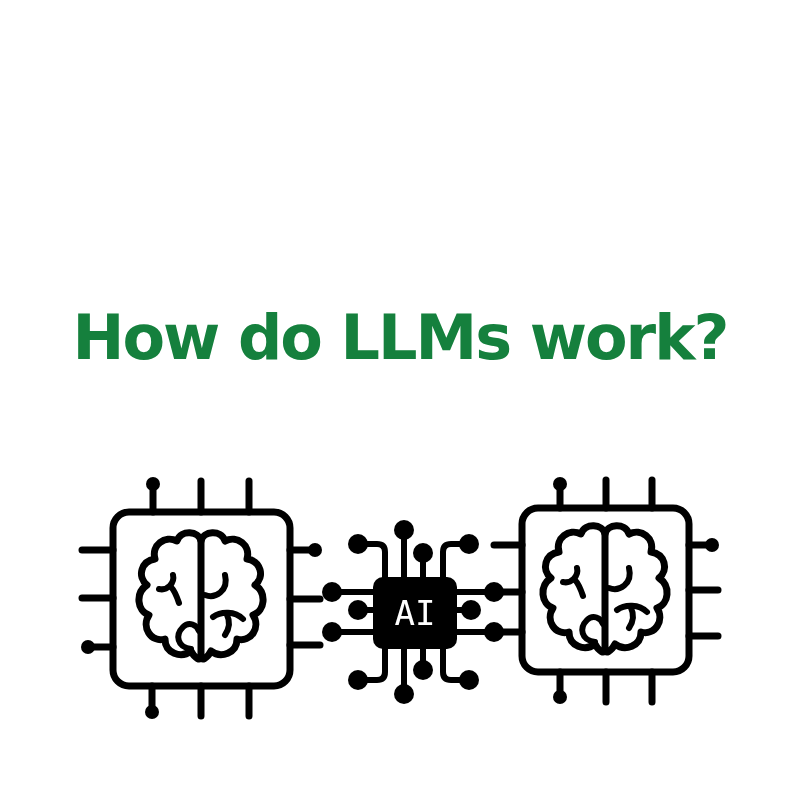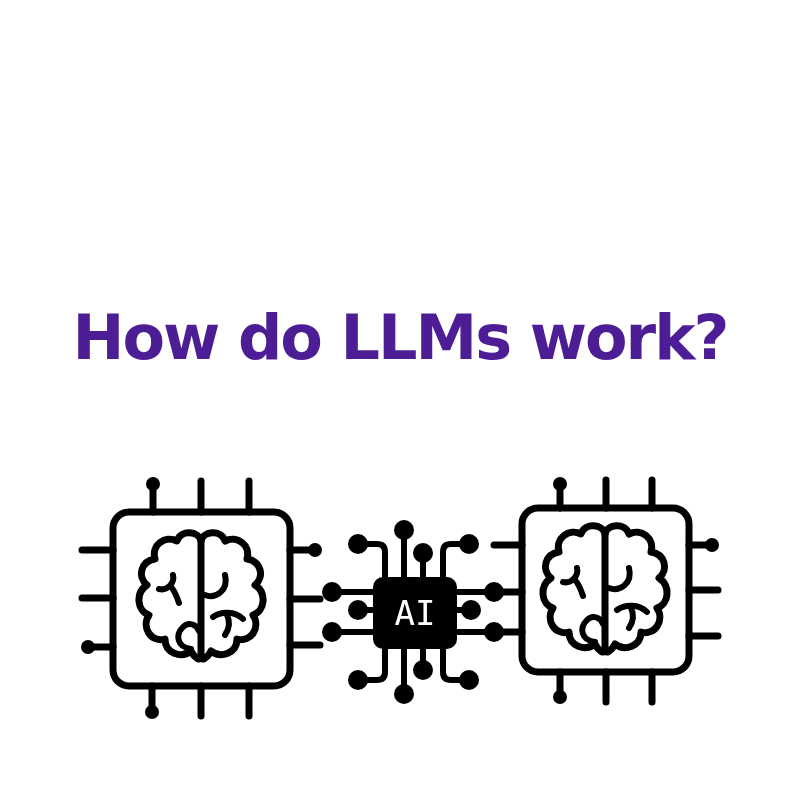--- a/index.html
+++ b/index.html
@@ -1,20 +1,20 @@
 <!DOCTYPE html>
 <html><head>
   <meta charset="utf-8">
   <style>
     html, body { margin: 0; padding: 0; background: #ffffff; }
     body { width: 800px; height: 800px; position: relative; overflow: hidden; }
     .title {
       position: absolute; left: 0; top: 258px; width: 800px; text-align: center;
       font-family: "DejaVu Sans", sans-serif; font-weight: bold; font-size: 62px;
-      letter-spacing: -2px; color: #4c1d95; line-height: 76px;
+      letter-spacing: -2px; color: #15803d; line-height: 76px;
     }
     .illus { position: absolute; left: 0; top: 0; width: 800px; height: 800px; }
     .ai-label {
       font-family: "DejaVu Sans Mono", monospace; font-size: 34px; fill: #fff;
     }
   </style>
 </head>
 <body>
 
 <h1 class="title">How do LLMs work?</h1>

